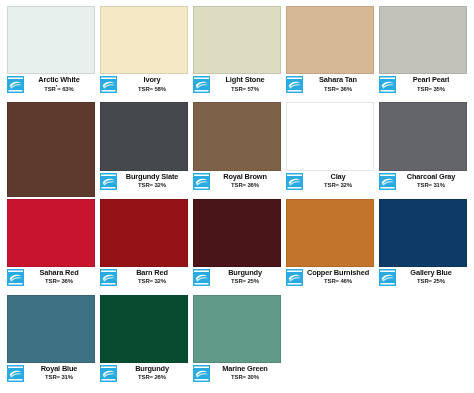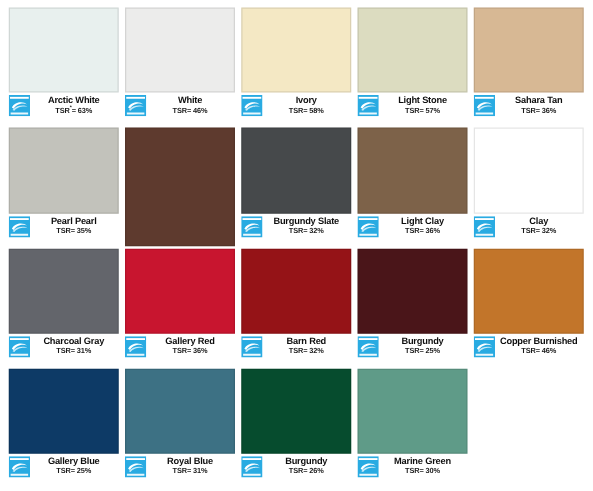--- a/index.html
+++ b/index.html
@@ -106,36 +106,20 @@
           <path d="M6 24 C12 16, 25 15, 30 19 C24 17, 13 19, 9 25 Z" fill="#ffffff" opacity="0.75"></path>
           <rect x="3" y="28" width="28" height="3.2" fill="#ffffff" opacity="0.9"></rect>
         </svg>
         <div class="caption-text">
           <span class="color-name">Arctic White</span>
           <span class="tsr-value"><span>TSR</span><sup>*</sup><span>= 63%</span></span>
         </div>
       </div>
     </div>
     <div class="swatch-cell">
-      <div class="swatch-chip" style="background: rgb(236, 236, 235);"></div>
-      <div class="swatch-caption">
-        <svg viewBox="0 0 34 34" class="estar-badge">
-          <rect x="0" y="0" width="34" height="34" fill="#29ABE2"></rect>
-          <rect x="2" y="3" width="30" height="3" fill="#ffffff"></rect>
-          <path d="M5 20 C10 10, 24 10, 29 15 C24 12, 12 14, 8 22 Z" fill="#ffffff"></path>
-          <path d="M6 24 C12 16, 25 15, 30 19 C24 17, 13 19, 9 25 Z" fill="#ffffff" opacity="0.75"></path>
-          <rect x="3" y="28" width="28" height="3.2" fill="#ffffff" opacity="0.9"></rect>
-        </svg>
-        <div class="caption-text">
-          <span class="color-name">White</span>
-          <span class="tsr-value"><span>TSR</span><span>= 46%</span></span>
-        </div>
-      </div>
-    </div>
-    <div class="swatch-cell">
       <div class="swatch-chip" style="background: rgb(244, 232, 196);"></div>
       <div class="swatch-caption">
         <svg viewBox="0 0 34 34" class="estar-badge">
           <rect x="0" y="0" width="34" height="34" fill="#29ABE2"></rect>
           <rect x="2" y="3" width="30" height="3" fill="#ffffff"></rect>
           <path d="M5 20 C10 10, 24 10, 29 15 C24 12, 12 14, 8 22 Z" fill="#ffffff"></path>
           <path d="M6 24 C12 16, 25 15, 30 19 C24 17, 13 19, 9 25 Z" fill="#ffffff" opacity="0.75"></path>
           <rect x="3" y="28" width="28" height="3.2" fill="#ffffff" opacity="0.9"></rect>
         </svg>
         <div class="caption-text">
@@ -215,21 +199,21 @@
       <div class="swatch-chip" style="background: rgb(125, 98, 73);"></div>
       <div class="swatch-caption">
         <svg viewBox="0 0 34 34" class="estar-badge">
           <rect x="0" y="0" width="34" height="34" fill="#29ABE2"></rect>
           <rect x="2" y="3" width="30" height="3" fill="#ffffff"></rect>
           <path d="M5 20 C10 10, 24 10, 29 15 C24 12, 12 14, 8 22 Z" fill="#ffffff"></path>
           <path d="M6 24 C12 16, 25 15, 30 19 C24 17, 13 19, 9 25 Z" fill="#ffffff" opacity="0.75"></path>
           <rect x="3" y="28" width="28" height="3.2" fill="#ffffff" opacity="0.9"></rect>
         </svg>
         <div class="caption-text">
-          <span class="color-name">Light Clay</span>
+          <span class="color-name">Royal Brown</span>
           <span class="tsr-value"><span>TSR</span><span>= 36%</span></span>
         </div>
       </div>
     </div>
     <div class="swatch-cell">
       <div class="swatch-chip"></div>
       <div class="swatch-caption">
         <svg viewBox="0 0 34 34" class="estar-badge">
           <rect x="0" y="0" width="34" height="34" fill="#29ABE2"></rect>
           <rect x="2" y="3" width="30" height="3" fill="#ffffff"></rect>
@@ -263,21 +247,21 @@
       <div class="swatch-chip" style="background: rgb(200, 21, 47);"></div>
       <div class="swatch-caption">
         <svg viewBox="0 0 34 34" class="estar-badge">
           <rect x="0" y="0" width="34" height="34" fill="#29ABE2"></rect>
           <rect x="2" y="3" width="30" height="3" fill="#ffffff"></rect>
           <path d="M5 20 C10 10, 24 10, 29 15 C24 12, 12 14, 8 22 Z" fill="#ffffff"></path>
           <path d="M6 24 C12 16, 25 15, 30 19 C24 17, 13 19, 9 25 Z" fill="#ffffff" opacity="0.75"></path>
           <rect x="3" y="28" width="28" height="3.2" fill="#ffffff" opacity="0.9"></rect>
         </svg>
         <div class="caption-text">
-          <span class="color-name">Gallery Red</span>
+          <span class="color-name">Sahara Red</span>
           <span class="tsr-value"><span>TSR</span><span>= 36%</span></span>
         </div>
       </div>
     </div>
     <div class="swatch-cell">
       <div class="swatch-chip" style="background: rgb(149, 19, 23);"></div>
       <div class="swatch-caption">
         <svg viewBox="0 0 34 34" class="estar-badge">
           <rect x="0" y="0" width="34" height="34" fill="#29ABE2"></rect>
           <rect x="2" y="3" width="30" height="3" fill="#ffffff"></rect>

